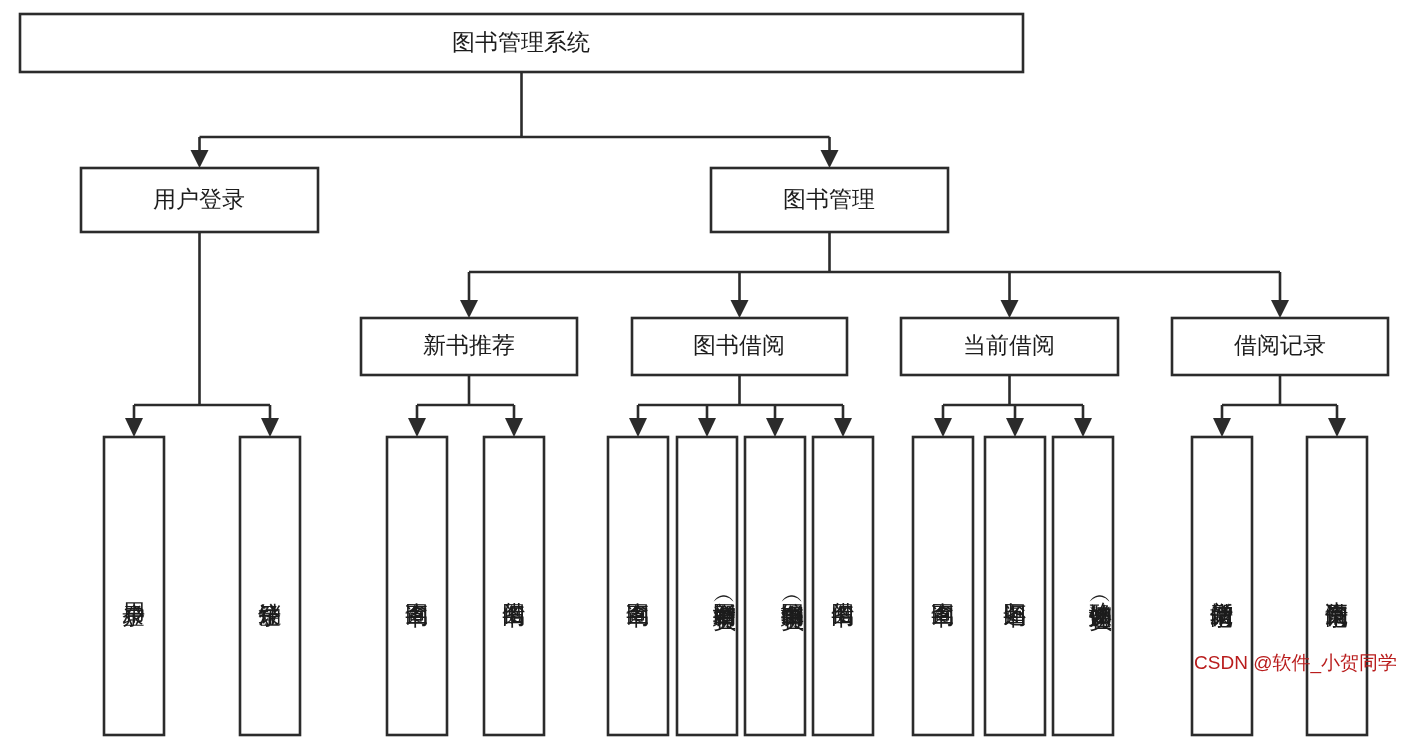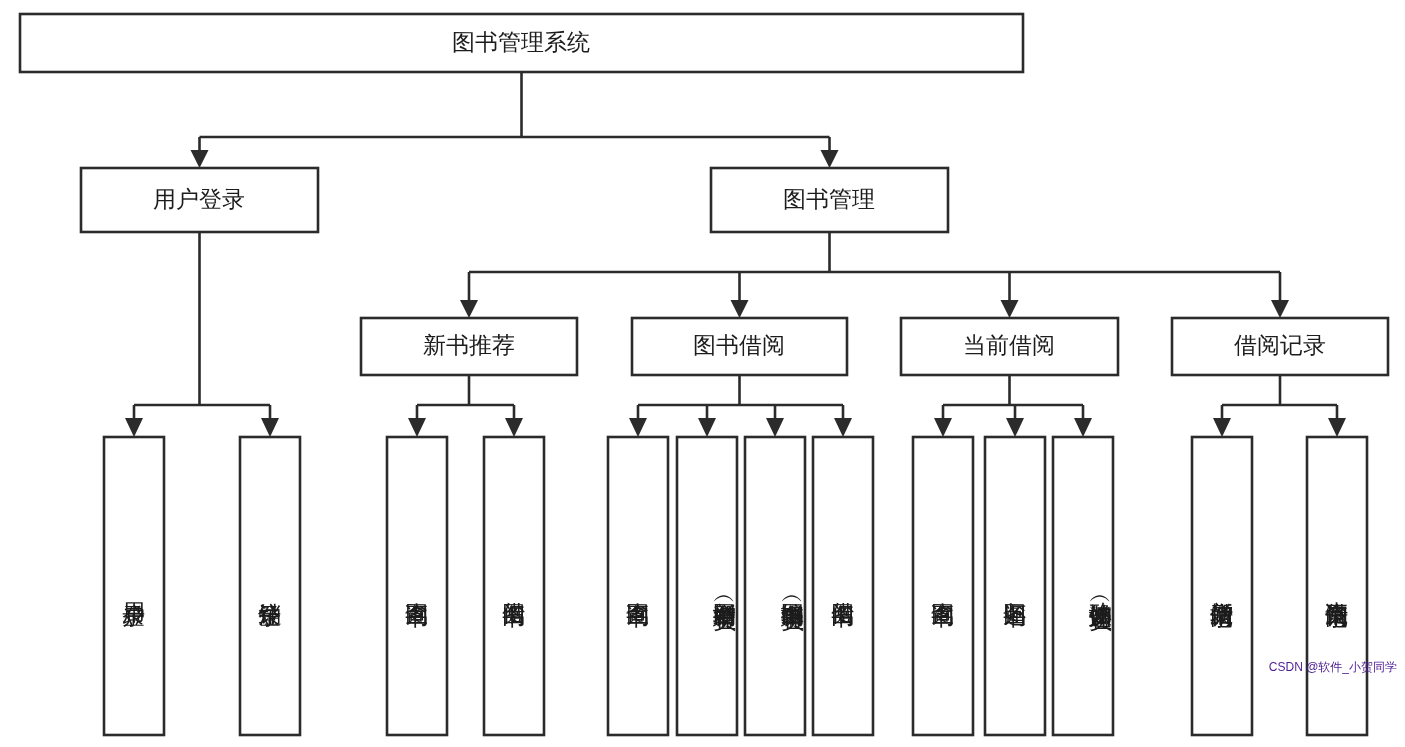--- a/index.html
+++ b/index.html
@@ -68,22 +68,22 @@
   .vlabel.top {
     display: flex;
     align-items: flex-start;
     justify-content: center;
   }
   #watermark {
     position: absolute;
     right: 8px;
     bottom: 4px;
     font-family: "Liberation Sans", "DejaVu Sans", sans-serif;
-    font-size: 12px;
-    color: #4c1d95;
+    font-size: 19px;
+    color: #b91c1c;
     white-space: nowrap;
     pointer-events: none;
   }
 </style>
 </head>
 <body>
 
 <div id="diagram-root">
 
   <svg class="flow" viewBox="0 0 1405 747" xmlns="http://www.w3.org/2000/svg">

